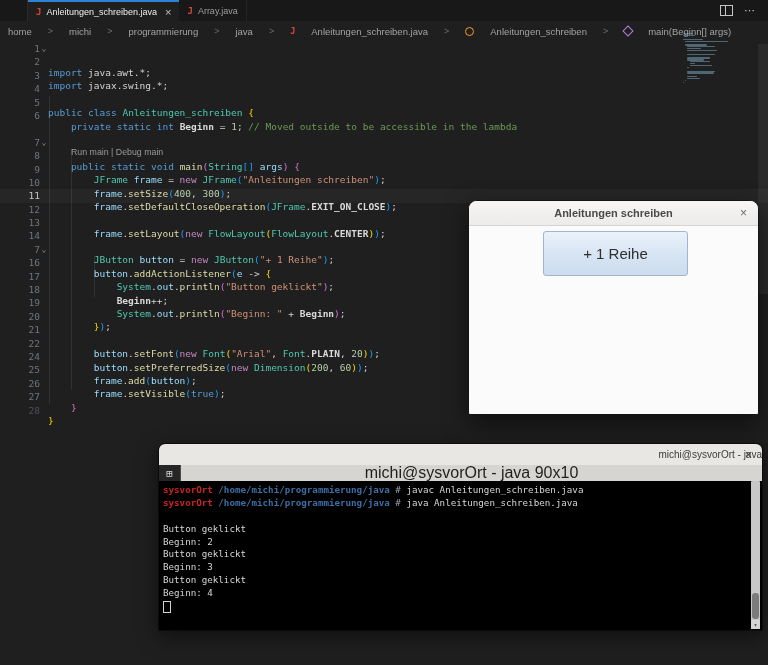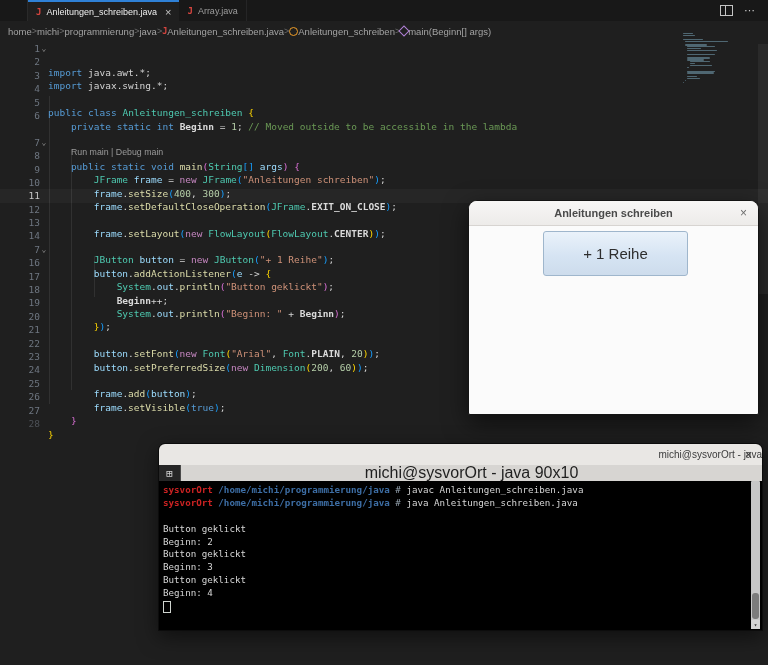--- a/index.html
+++ b/index.html
@@ -12,21 +12,21 @@
   .tab.active{background:#1f1f1f;color:#eeeeee;border-top:2px solid #2f81d7;}
   .tab.inactive{background:#181818;color:#9d9d9d;border-right:1px solid #252526;}
   .jicon{color:#d6453f;font-weight:bold;font-size:9px;font-family:"DejaVu Sans Mono",monospace;}
   .tab .close{color:#c5c5c5;font-size:11px;margin-left:3px;}
   .tab-actions{margin-left:auto;display:flex;align-items:center;gap:11px;padding-right:12px;color:#cccccc;}
   .split-icon{width:11px;height:9px;border:1px solid #c5c5c5;position:relative;display:inline-block;}
   .split-icon::after{content:'';position:absolute;left:4px;top:0;bottom:0;width:1px;background:#c5c5c5;}
   .more{font-size:11px;letter-spacing:1px;color:#cccccc;}
   
   .breadcrumb{position:absolute;top:21px;left:0;right:0;height:20px;display:flex;align-items:center;
-              padding-left:8px;font-size:9.5px;color:#a3a3a3;gap:0;background:#1f1f1f;white-space:nowrap;}
+              padding-left:8px;font-size:9.5px;color:#a3a3a3;gap:16px;background:#1f1f1f;white-space:nowrap;}
   .bc-sep{color:#6d6d6d;font-size:9px;}
   .bc-jicon{color:#d6453f;font-weight:bold;font-size:8.5px;font-family:"DejaVu Sans Mono",monospace;}
   .bc-class-icon{width:7px;height:7px;border:1.5px solid #ee9d28;border-radius:50%;display:inline-block;}
   .bc-method-icon{width:6px;height:6px;border:1.5px solid #b180d7;transform:rotate(45deg);display:inline-block;}
   
   .code{position:absolute;top:42px;left:0;width:768px;font-family:"DejaVu Sans Mono",monospace;font-size:9.5px;}
   .crow{display:flex;height:13.4px;line-height:13.4px;white-space:pre;}
   .crow.cur{background:rgba(255,255,255,.035);}
   .crow.cur .gut{color:#c8c8c8;}
   .gut{width:40px;text-align:right;color:#6e7681;flex:none;}
@@ -143,21 +143,20 @@
       <div class="crow"><span class="gut">13</span><span class="fold"></span><span class="ct"></span></div>
       <div class="crow"><span class="gut">14</span><span class="fold"></span><span class="ct"><span class="tk-p">        </span><span class="tk-t">JButton</span><span class="tk-p"> </span><span class="tk-v">button</span><span class="tk-p"> = </span><span class="tk-w">new</span><span class="tk-p"> </span><span class="tk-t">JButton</span><span class="tk-b3">(</span><span class="tk-s">"+ 1 Reihe"</span><span class="tk-b3">)</span><span class="tk-p">;</span></span></div>
       <div class="crow"><span class="gut">7</span><span class="fold">⌄</span><span class="ct"><span class="tk-p">        </span><span class="tk-v">button</span><span class="tk-p">.</span><span class="tk-m">addActionListener</span><span class="tk-b3">(</span><span class="tk-v">e</span><span class="tk-p"> -&gt; </span><span class="tk-b1">{</span></span></div>
       <div class="crow"><span class="gut">16</span><span class="fold"></span><span class="ct"><span class="tk-p">            </span><span class="tk-t">System</span><span class="tk-p">.</span><span class="tk-v">out</span><span class="tk-p">.</span><span class="tk-m">println</span><span class="tk-b2">(</span><span class="tk-s">"Button geklickt"</span><span class="tk-b2">)</span><span class="tk-p">;</span></span></div>
       <div class="crow"><span class="gut">17</span><span class="fold"></span><span class="ct"><span class="tk-p">            </span><span class="tk-f">Beginn</span><span class="tk-p">++;</span></span></div>
       <div class="crow"><span class="gut">18</span><span class="fold"></span><span class="ct"><span class="tk-p">            </span><span class="tk-t">System</span><span class="tk-p">.</span><span class="tk-v">out</span><span class="tk-p">.</span><span class="tk-m">println</span><span class="tk-b2">(</span><span class="tk-s">"Beginn: "</span><span class="tk-p"> + </span><span class="tk-f">Beginn</span><span class="tk-b2">)</span><span class="tk-p">;</span></span></div>
       <div class="crow"><span class="gut">19</span><span class="fold"></span><span class="ct"><span class="tk-p">        </span><span class="tk-b1">}</span><span class="tk-b3">)</span><span class="tk-p">;</span></span></div>
       <div class="crow"><span class="gut">20</span><span class="fold"></span><span class="ct"></span></div>
       <div class="crow"><span class="gut">21</span><span class="fold"></span><span class="ct"><span class="tk-p">        </span><span class="tk-v">button</span><span class="tk-p">.</span><span class="tk-m">setFont</span><span class="tk-b3">(</span><span class="tk-w">new</span><span class="tk-p"> </span><span class="tk-t">Font</span><span class="tk-b1">(</span><span class="tk-s">"Arial"</span><span class="tk-p">, </span><span class="tk-t">Font</span><span class="tk-p">.</span><span class="tk-f">PLAIN</span><span class="tk-p">, </span><span class="tk-n">20</span><span class="tk-b1">)</span><span class="tk-b3">)</span><span class="tk-p">;</span></span></div>
       <div class="crow"><span class="gut">22</span><span class="fold"></span><span class="ct"><span class="tk-p">        </span><span class="tk-v">button</span><span class="tk-p">.</span><span class="tk-m">setPreferredSize</span><span class="tk-b3">(</span><span class="tk-w">new</span><span class="tk-p"> </span><span class="tk-t">Dimension</span><span class="tk-b1">(</span><span class="tk-n">200</span><span class="tk-p">, </span><span class="tk-n">60</span><span class="tk-b1">)</span><span class="tk-b3">)</span><span class="tk-p">;</span></span></div>
-      <div class="crow"><span class="gut">23</span><span class="fold"></span><span class="ct"></span></div>
       <div class="crow"><span class="gut">24</span><span class="fold"></span><span class="ct"><span class="tk-p">        </span><span class="tk-v">frame</span><span class="tk-p">.</span><span class="tk-m">add</span><span class="tk-b3">(</span><span class="tk-v">button</span><span class="tk-b3">)</span><span class="tk-p">;</span></span></div>
       <div class="crow"><span class="gut">25</span><span class="fold"></span><span class="ct"><span class="tk-p">        </span><span class="tk-v">frame</span><span class="tk-p">.</span><span class="tk-m">setVisible</span><span class="tk-b3">(</span><span class="tk-k">true</span><span class="tk-b3">)</span><span class="tk-p">;</span></span></div>
       <div class="crow"><span class="gut">26</span><span class="fold"></span><span class="ct"><span class="tk-p">    </span><span class="tk-b2">}</span></span></div>
       <div class="crow"><span class="gut">27</span><span class="fold"></span><span class="ct"><span class="tk-b1">}</span></span></div>
       <div class="crow"><span class="gut dim">28</span><span class="fold"></span><span class="ct"></span></div>
     </div>
 
   <div class="minimap">
       <div class="mm" style="margin-left: 0px; width: 9.9px;"></div>
       <div class="mm" style="margin-left: 0px; width: 11.55px;"></div>

